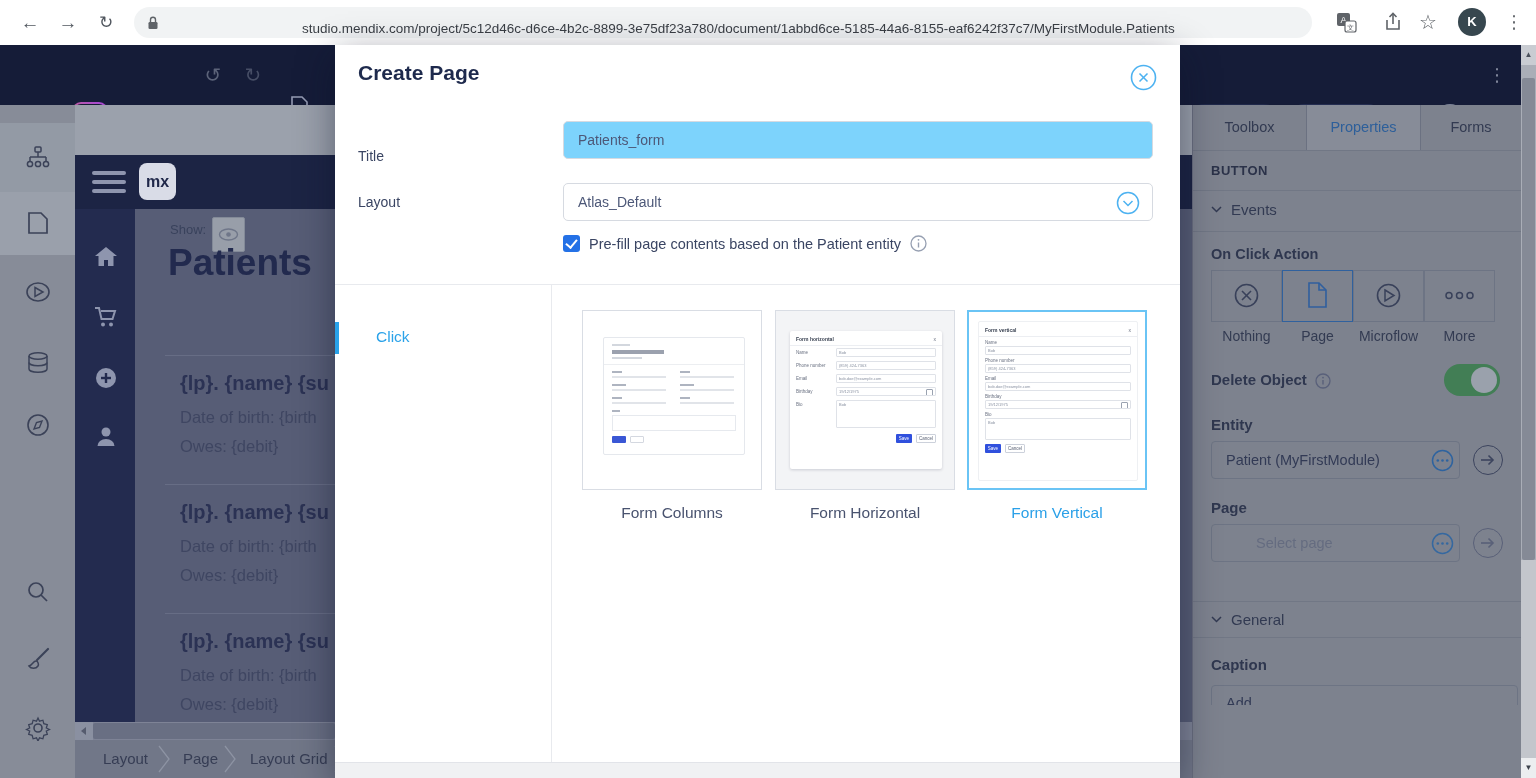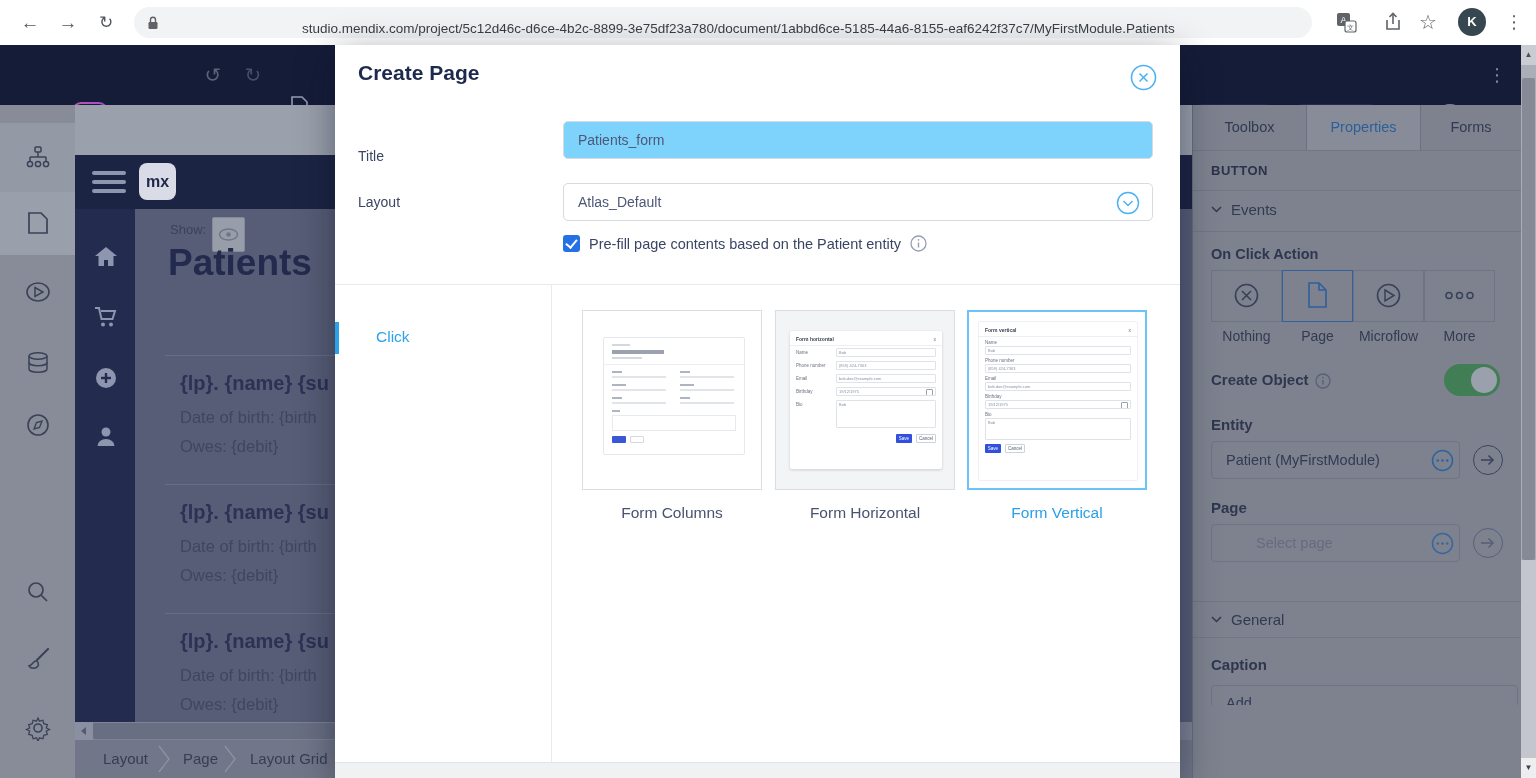--- a/index.html
+++ b/index.html
@@ -359,21 +359,21 @@
         <circle cx="24" cy="24.5" r="3" fill="none" stroke="#39415a" stroke-width="1.5"></circle>
         <circle cx="34.5" cy="24.5" r="3" fill="none" stroke="#39415a" stroke-width="1.5"></circle>
         <circle cx="45" cy="24.5" r="3" fill="none" stroke="#39415a" stroke-width="1.5"></circle>
       </svg>
     </div>
     <div class="actionlabel" style="left:18px;">Nothing</div>
     <div class="actionlabel" style="left:89px;">Page</div>
     <div class="actionlabel" style="left:160px;">Microflow</div>
     <div class="actionlabel" style="left:231px;">More</div>
 
-    <div class="plabel" style="top:266px;">Create Object</div>
+    <div class="plabel" style="top:266px;">Delete Object</div>
     <svg class="abs" style="left:122px;top:268px;" width="16" height="16" viewBox="0 0 16 16">
       <circle cx="8" cy="8" r="7" fill="none" stroke="#59607a" stroke-width="1.3"></circle>
       <line x1="8" y1="7" x2="8" y2="11.5" stroke="#59607a" stroke-width="1.4"></line>
       <circle cx="8" cy="4.6" r="0.9" fill="#59607a"></circle>
     </svg>
     <div class="abs" id="toggle">
       <div id="toggleknob"></div>
     </div>
 
     <div class="plabel" style="top:311px;">Entity</div>

